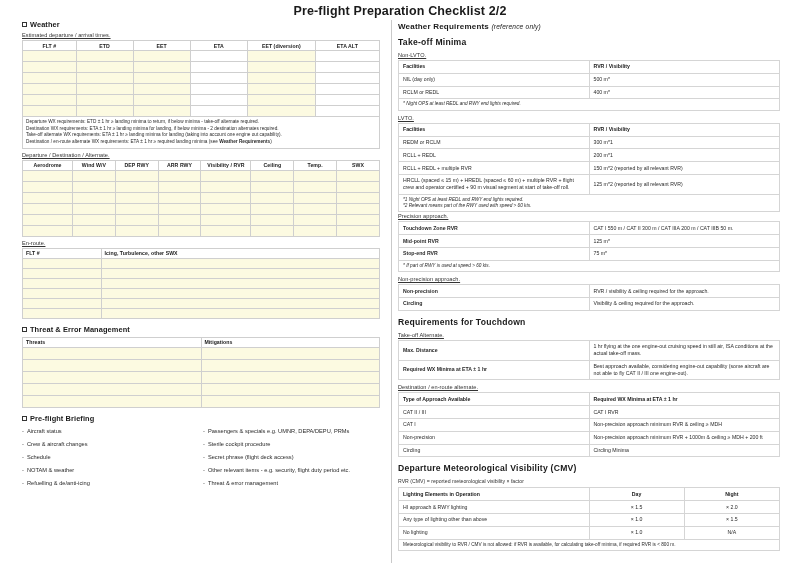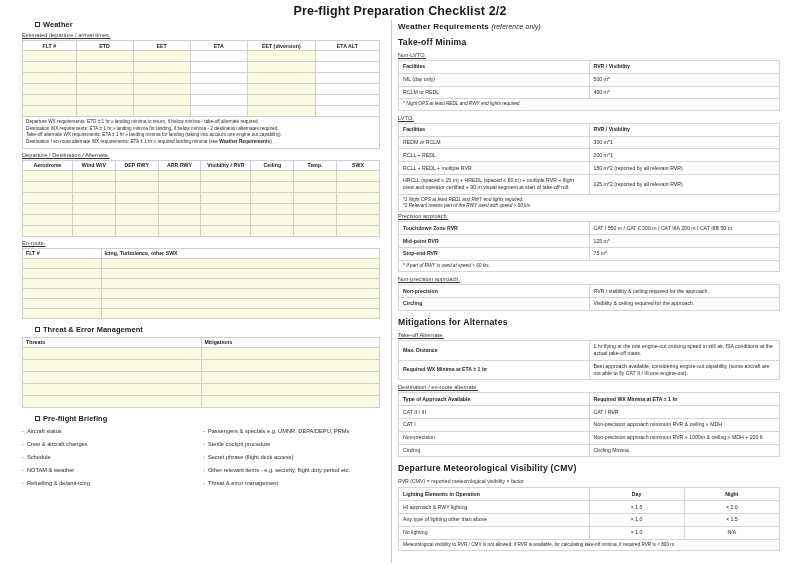--- a/index.html
+++ b/index.html
@@ -40,21 +40,21 @@
     position: absolute;
     left: 391px; top: 20px;
     width: 0px; height: 543px;
     border-left: 1px solid #c9c9c9;
   }
 
   
   .sec-head {
     font-size: 7.4px;
     font-weight: bold;
-    margin: 0 0 3px 13px;
+    margin: 0 0 3px 0;
     white-space: nowrap;
     letter-spacing: .1px;
   }
   .sec-head .cbx {
     display: inline-block;
     width: 5px; height: 5px;
     border: 1px solid #333;
     border-top-color: #333;
     margin-right: 3px;
     position: relative;
@@ -578,21 +578,21 @@
             <td style="font-weight: bold;">Non-precision</td>
             <td>RVR / visibility &amp; ceiling required for the approach.</td>
           </tr>
           <tr>
             <td style="font-weight: bold;">Circling</td>
             <td>Visibility &amp; ceiling required for the approach.</td>
           </tr>
         </tbody>
       </table>
 
-    <div class="rsub-head">Mitigations for Alternates</div>
+    <div class="rsub-head">Requirements for Touchdown</div>
 
     <div class="ulab">Take-off Alternate.</div>
     <table class="r" id="tbl-toalt">
         <colgroup>
           <col style="width: 50%;">
           <col style="width: 50%;">
         </colgroup>
         <tbody>
           <tr>
             <td style="font-weight: bold;">Max. Distance</td>

